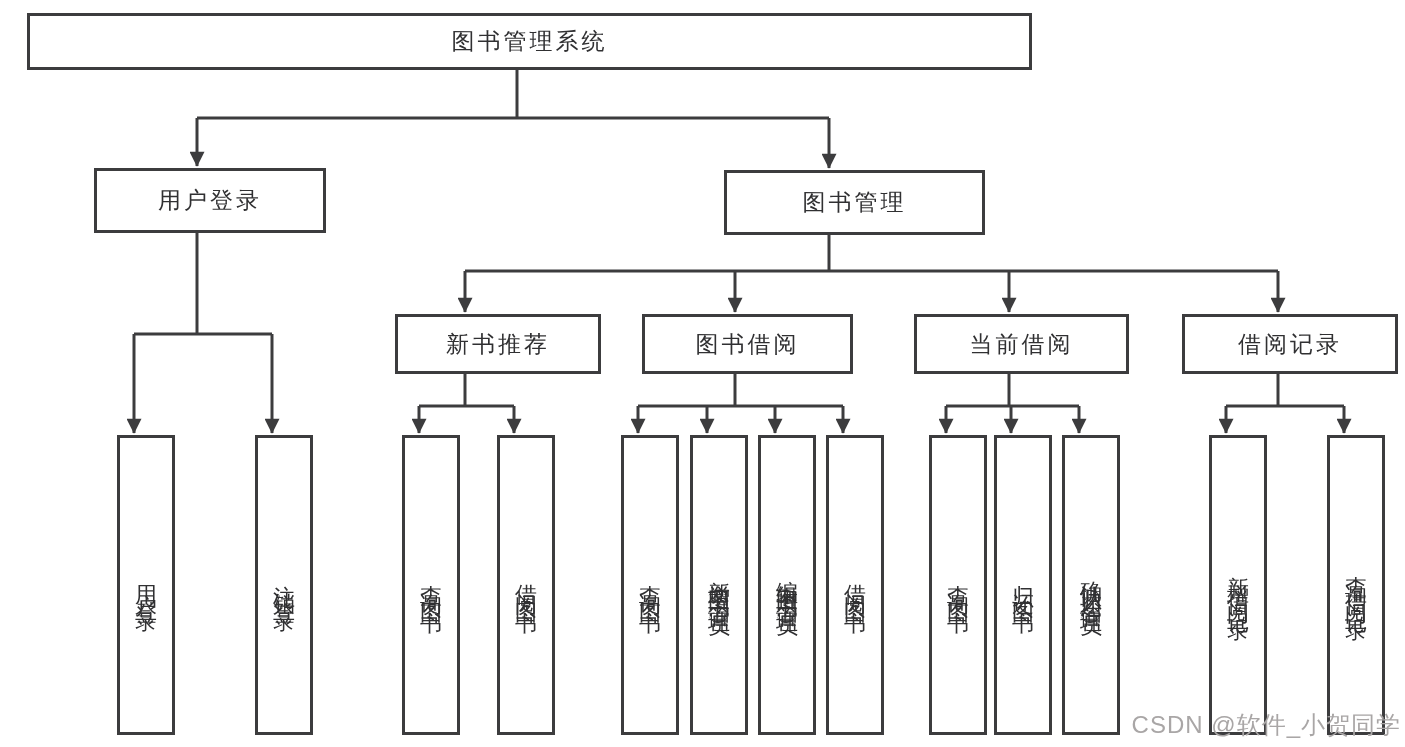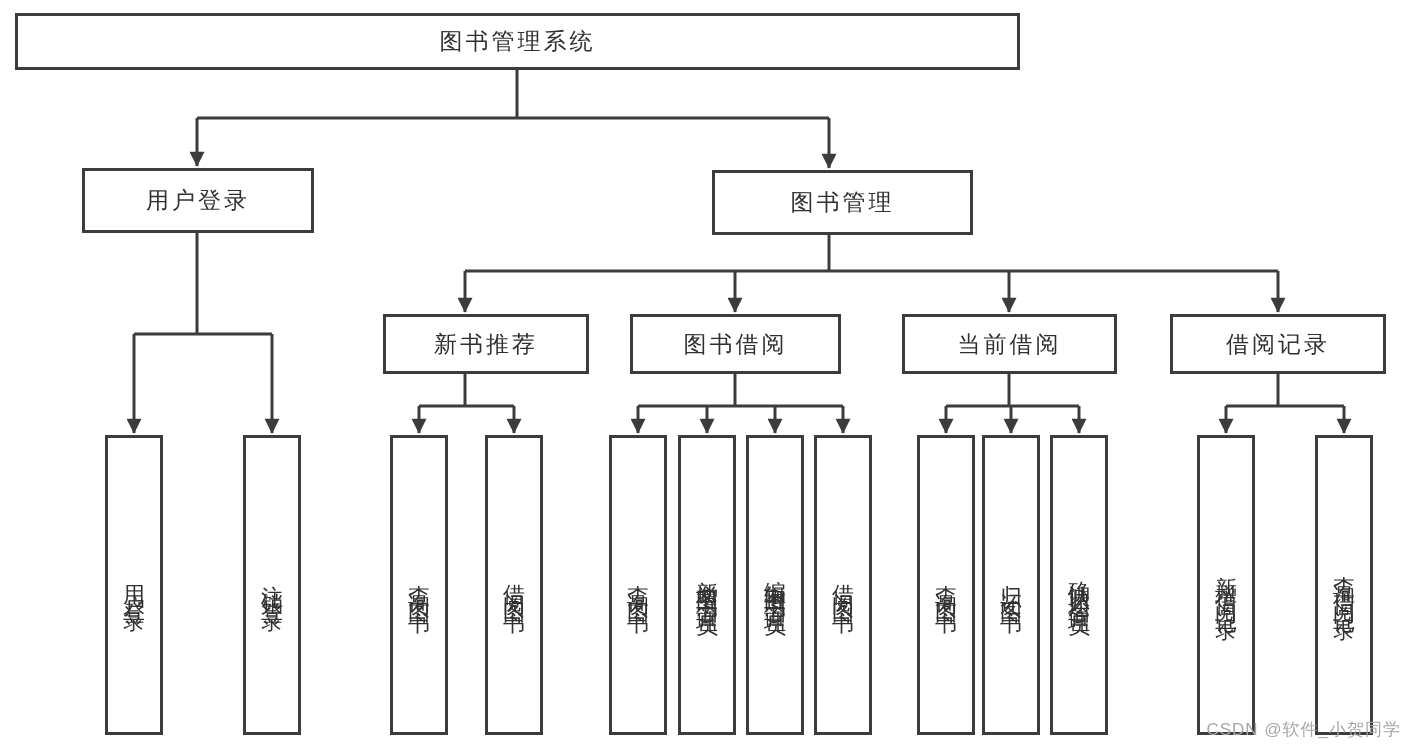--- a/index.html
+++ b/index.html
@@ -19,39 +19,40 @@
   }
   .node {
     position: absolute;
     box-sizing: border-box;
     border: 3px solid #3c3c3e;
     background: #ffffff;
     color: #303032;
     display: flex;
     align-items: center;
     justify-content: center;
+    margin-left: 12px;
   }
   .h-node {
     font-size: 23px;
     letter-spacing: 3px;
     text-align: center;
     white-space: nowrap;
   }
   .v-node span {
     writing-mode: vertical-rl;
     font-size: 22px;
     letter-spacing: 9px;
     line-height: 1;
     text-align: center;
   }
   .watermark {
     position: absolute;
     right: 4px;
     bottom: 6px;
-    font-size: 17px;
+    font-size: 24px;
     letter-spacing: 1px;
     color: #a9a6a6;
     white-space: nowrap;
   }
 </style>
 </head>
 <body>
 
 <div class="canvas">
 

